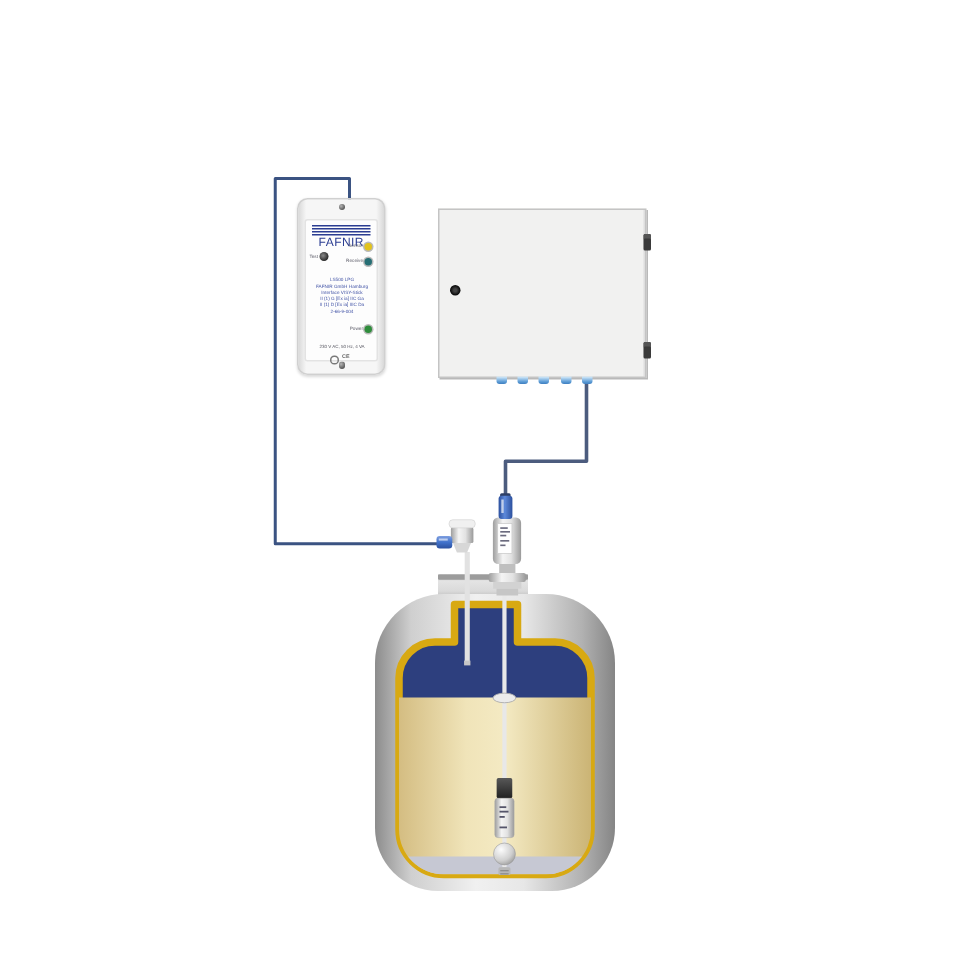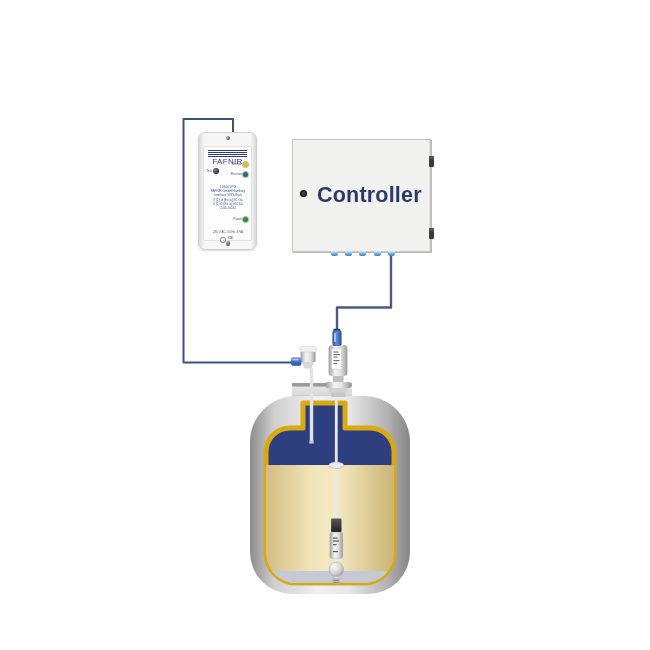--- a/index.html
+++ b/index.html
@@ -200,21 +200,20 @@
     <div class="tinyR" style="left:-37px;top:83px;">Power</div>
     <span class="led" style="left: 44px; top: 83.5px; background-color: rgb(47, 141, 60);"></span>
 
     <div class="powerline">230 V AC, 50 Hz, 4 VA</div>
     <span class="gndicon"></span>
     <span class="cemark">CE</span>
   </div>
 
   <div class="controller">
     <span class="ctl-dot"></span>
-    <div class="label" style="color: rgb(44, 58, 107);">Controller</div>
     <span class="hinge" style="top:16px;"></span>
     <span class="hinge" style="top:88px;"></span>
     <span class="gland" style="left:38px;"></span>
     <span class="gland" style="left:52px;"></span>
     <span class="gland" style="left:66px;"></span>
     <span class="gland" style="left:81px;"></span>
     <span class="gland" style="left:95px;"></span>
   </div>
 
 </div>

